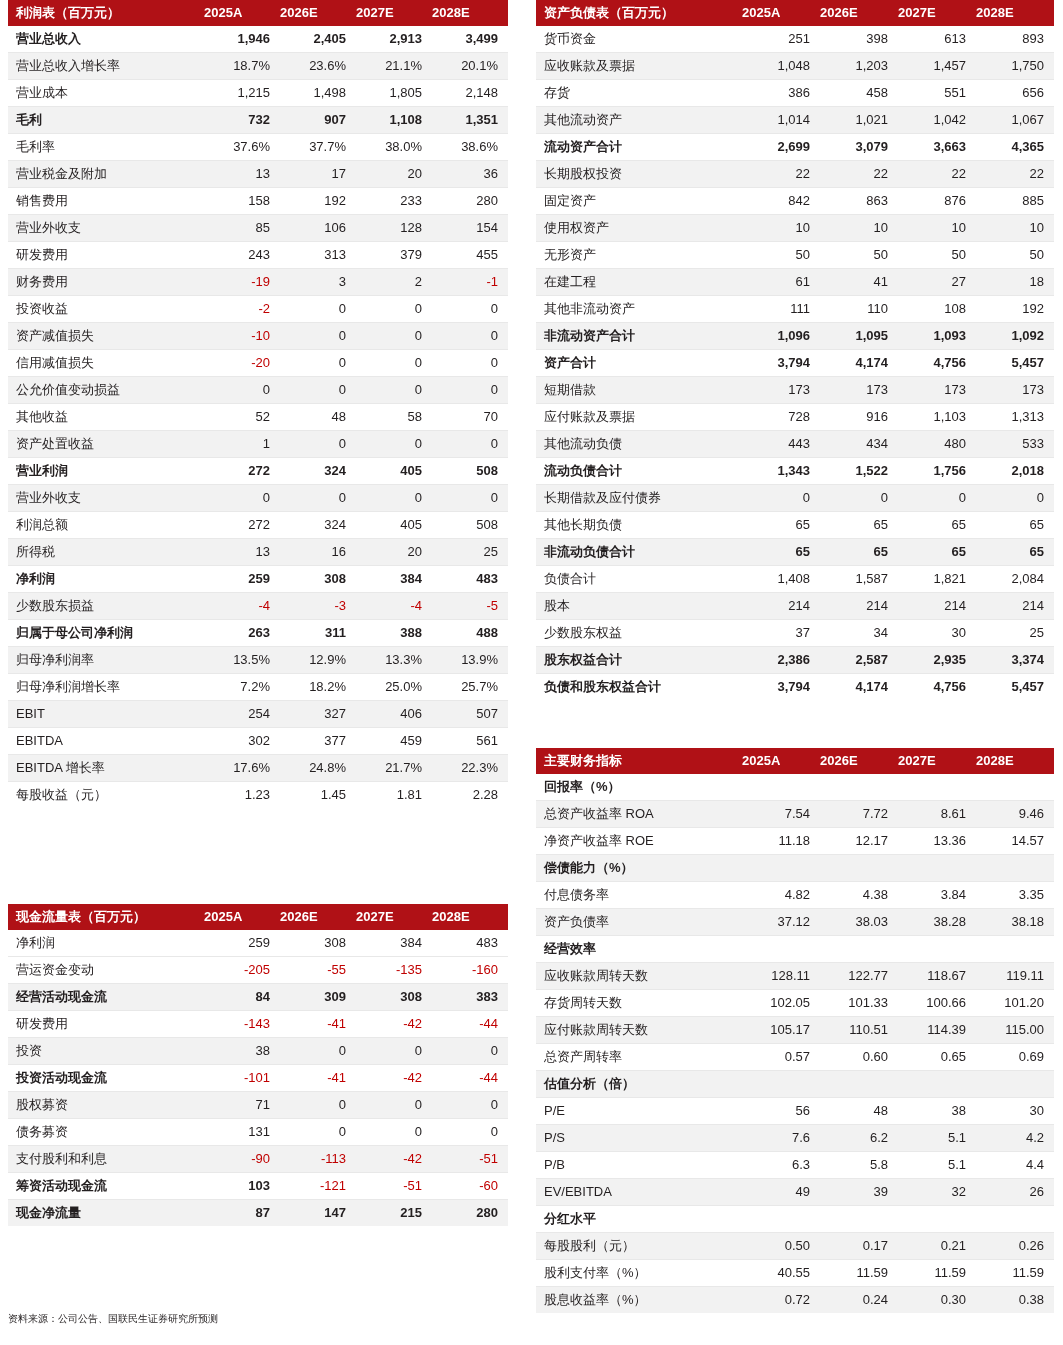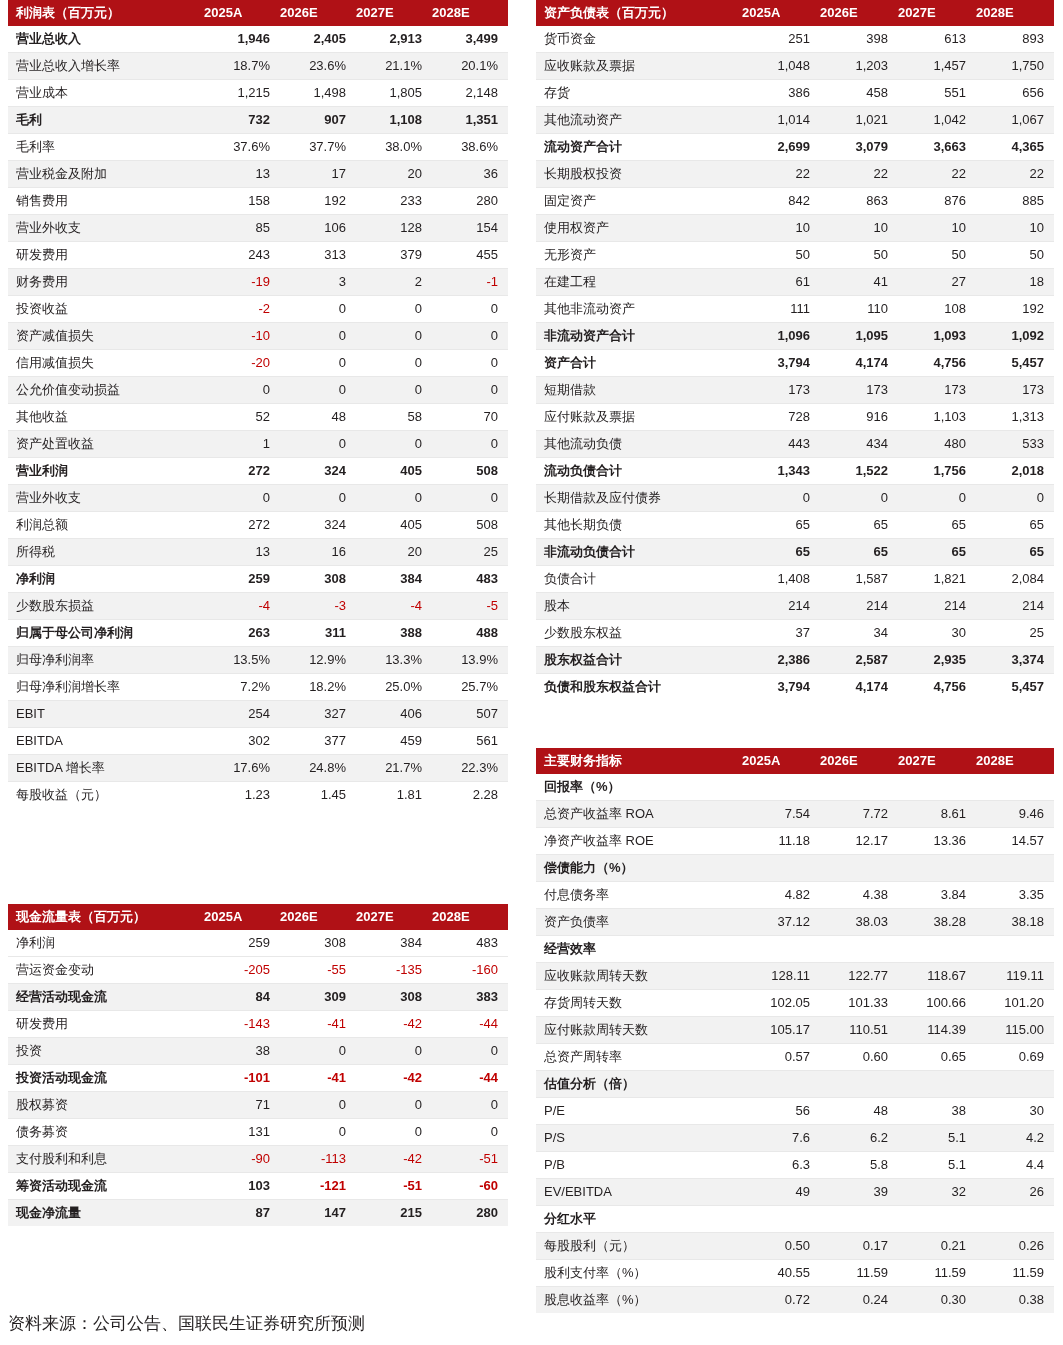--- a/index.html
+++ b/index.html
@@ -64,28 +64,28 @@
     background: #f2f2f2;
   }
   tbody tr.bold td {
     font-weight: bold;
   }
   tbody td.neg {
     color: #c00000;
   }
   tbody tr.bold td.neg {
     color: #c00000;
-    font-weight: bold;
+    font-weight: normal;
   }
   .hdr-row th { border: none; }
   .foot-note {
     position: absolute;
     left: 8px;
     top: 1312px;
-    font-size: 17px;
+    font-size: 10px;
     color: #231f20;
   }
   tbody tr td { border-bottom: 1px solid #e8e8e8; }
   tbody tr:last-child td { border-bottom: none; }
 </style>
 </head>
 <body>
 
 <div class="page">
 

